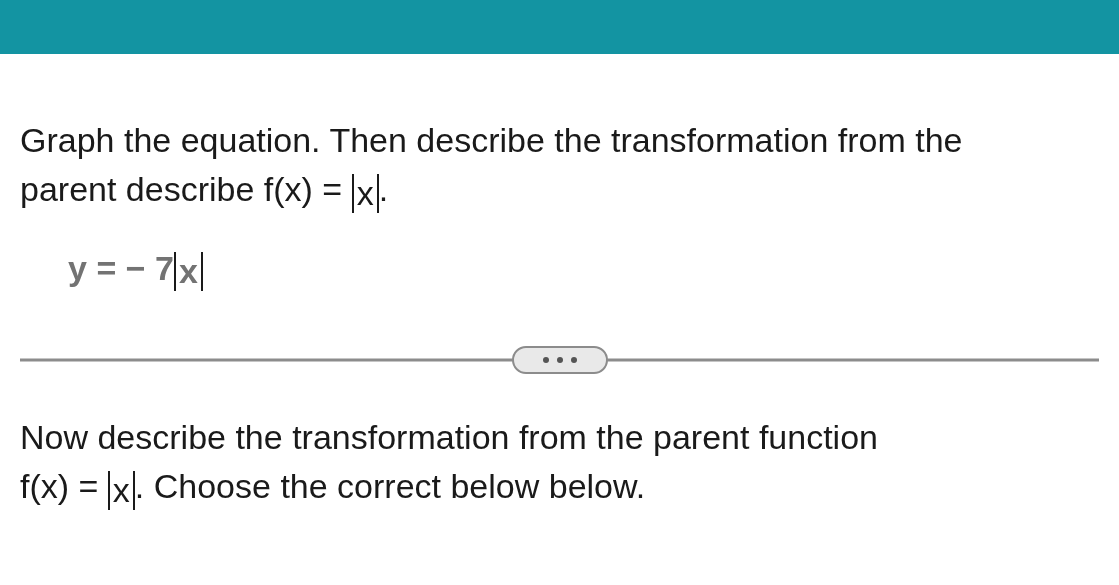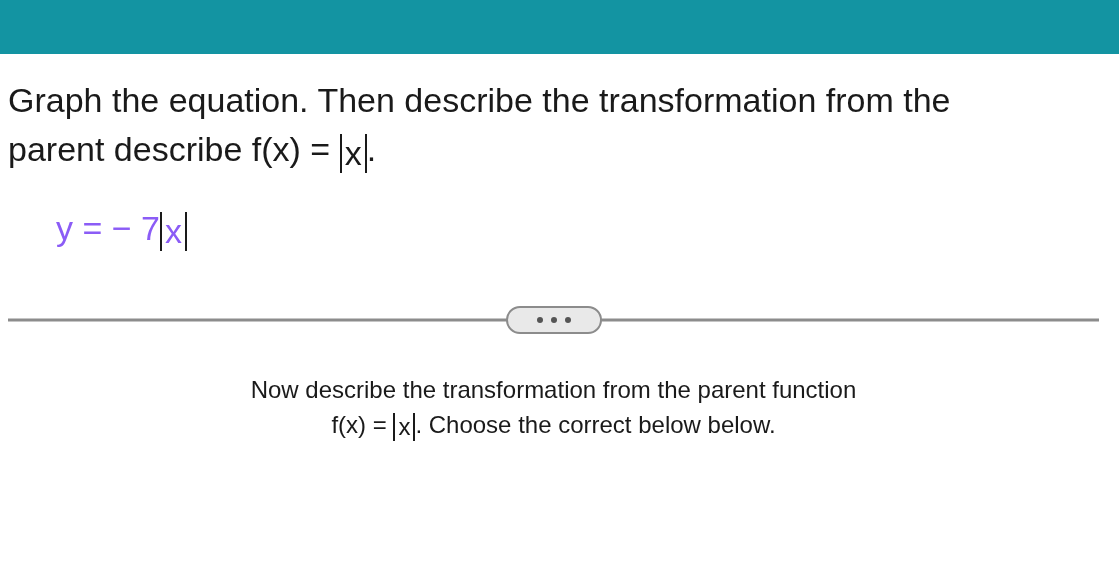--- a/index.html
+++ b/index.html
@@ -13,34 +13,35 @@
       width: 1119px;
       height: 585px;
       overflow: hidden;
     }
     .header-bar {
       width: 100%;
       height: 54px;
       background: #1394a2;
     }
     .content {
-      padding: 22px 20px 0 8px;
+      padding: 22px 20px 0 20px;
+      margin-top: 40px;
     }
     .question-text {
       font-size: 34px;
       color: #1a1a1a;
       line-height: 1.45;
       font-weight: 400;
     }
     .equation-line {
       font-size: 34px;
-      color: #8b5cf6;
+      color: #737373;
       margin-top: 34px;
       margin-left: 48px;
-      font-weight: 400;
+      font-weight: 700;
     }
     .abs-bar {
       display: inline-block;
       border-left: 2px solid #1a1a1a;
       border-right: 2px solid #1a1a1a;
       padding: 0 3px;
       line-height: 1.15;
       height: 1.15em;
       vertical-align: -0.1em;
     }
@@ -75,26 +76,25 @@
       gap: 8px;
       cursor: pointer;
     }
     .divider-pill .dot {
       width: 6px;
       height: 6px;
       background: #555;
       border-radius: 50%;
     }
     .follow-text {
-      font-size: 24px;
+      font-size: 34px;
       color: #1a1a1a;
       line-height: 1.45;
       margin-top: 38px;
       font-weight: 400;
-      text-align: center;
     }
     .neg-sign {
       letter-spacing: 0;
     }
   </style>
 </head>
 <body>
 
 <div class="header-bar"></div>
 

